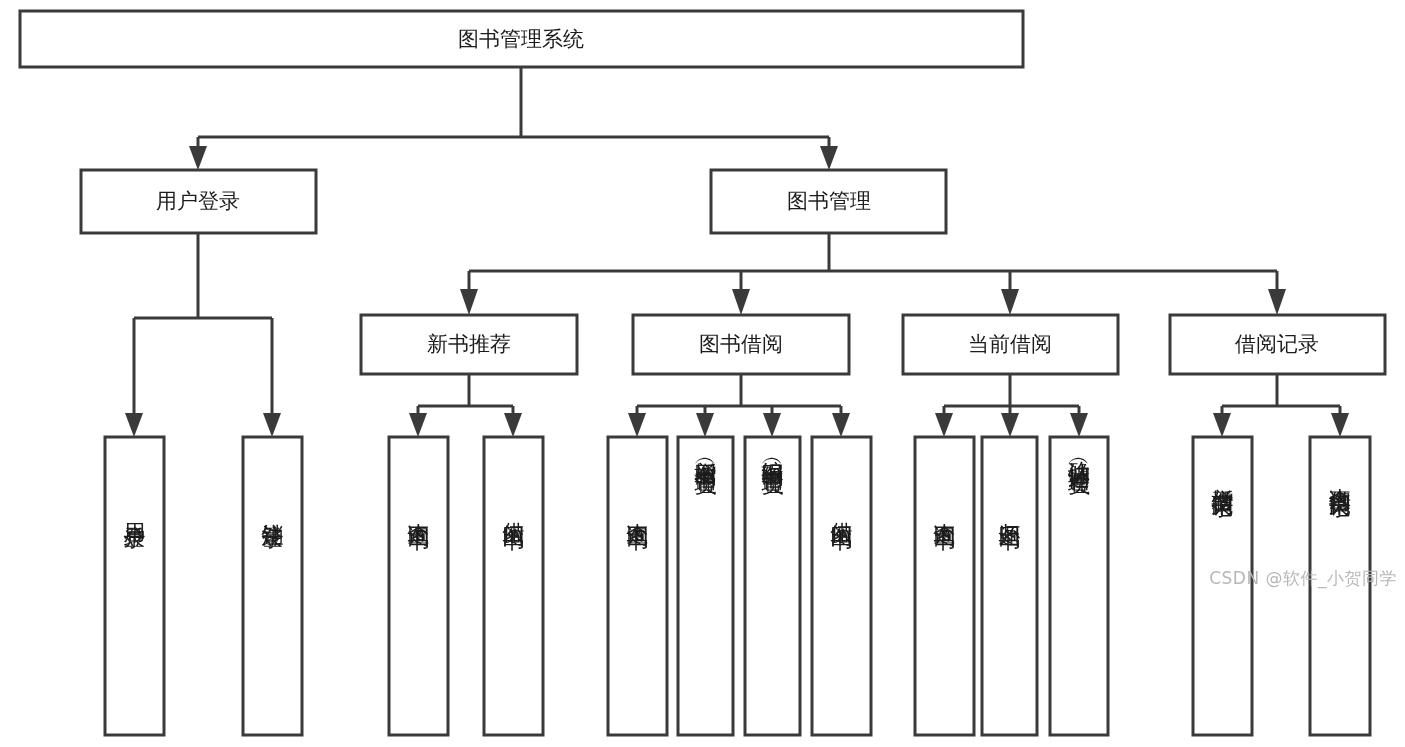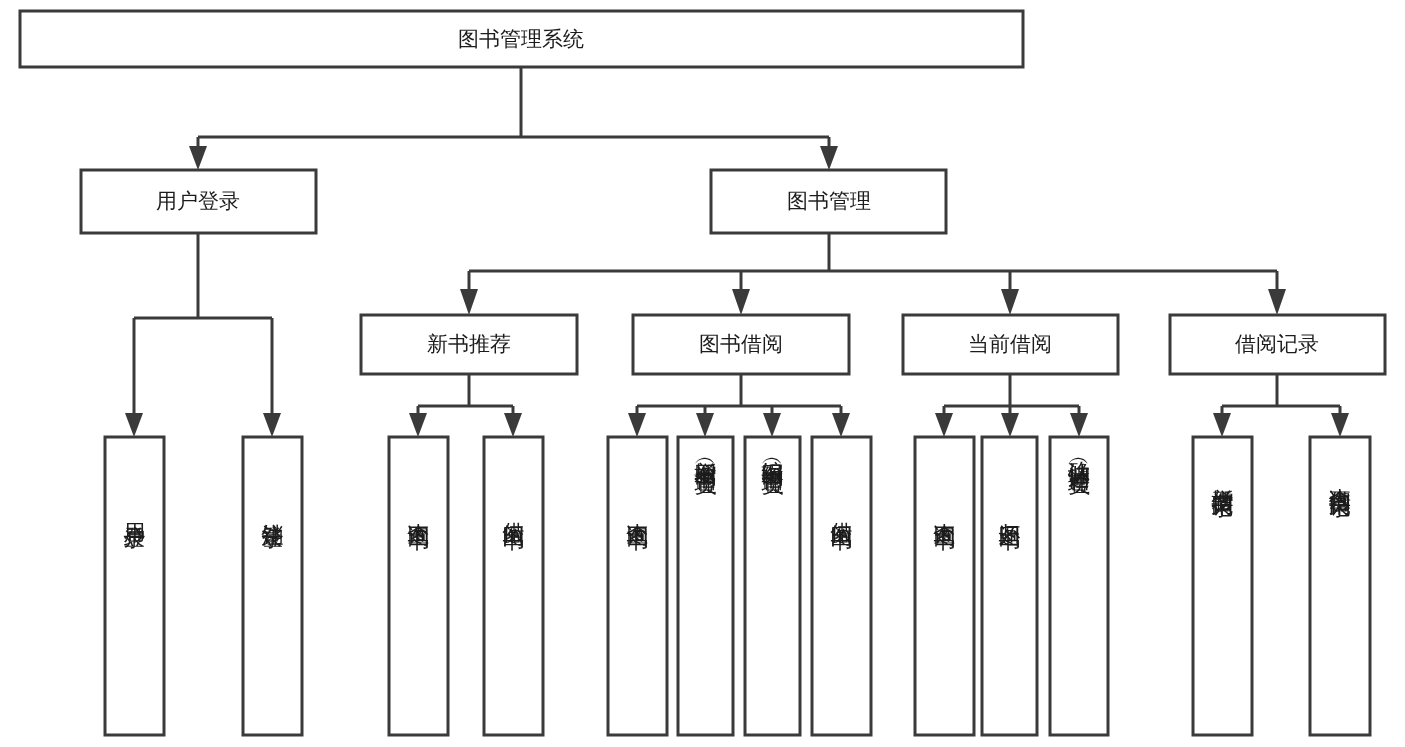--- a/index.html
+++ b/index.html
@@ -227,13 +227,14 @@
     <span class="leaf-label">确认归还（管理员）</span>
   </div>
 
   <div class="leaf-label-wrap" style="left:1193px; top:470px; width:59px;">
     <span class="leaf-label">新增借阅记录</span>
   </div>
   <div class="leaf-label-wrap" style="left:1310px; top:470px; width:60px;">
     <span class="leaf-label">查询借阅记录</span>
   </div>
 
+  <div class="watermark">CSDN @软件_小贺同学</div>
 </div>
 
 </body></html>

